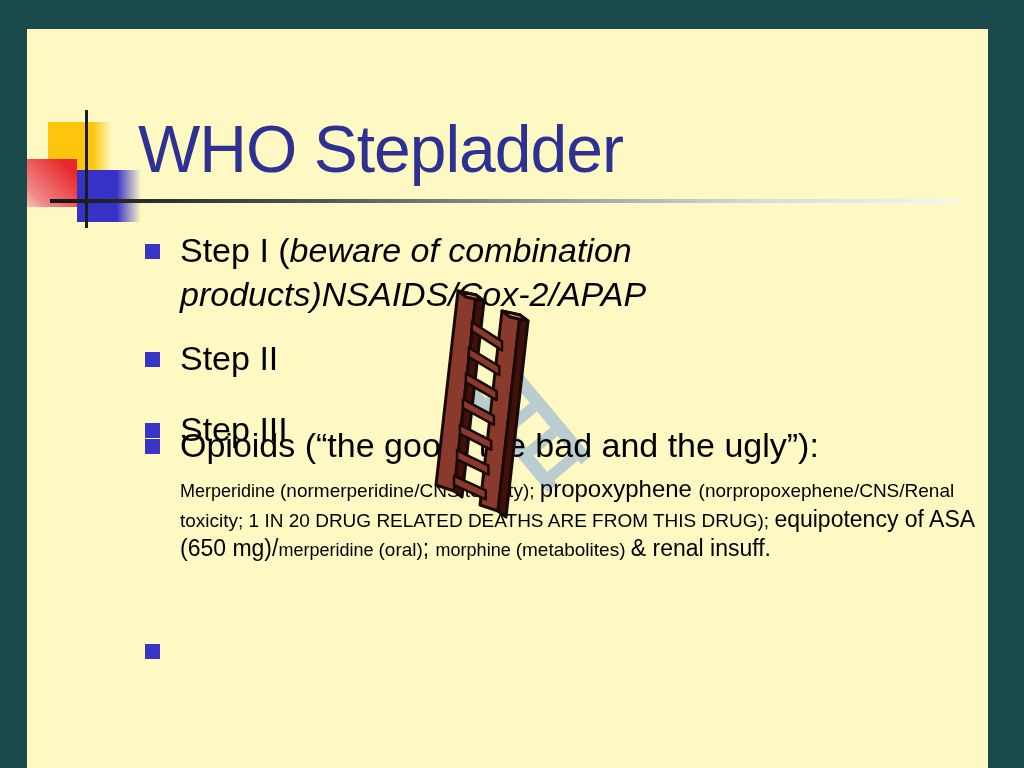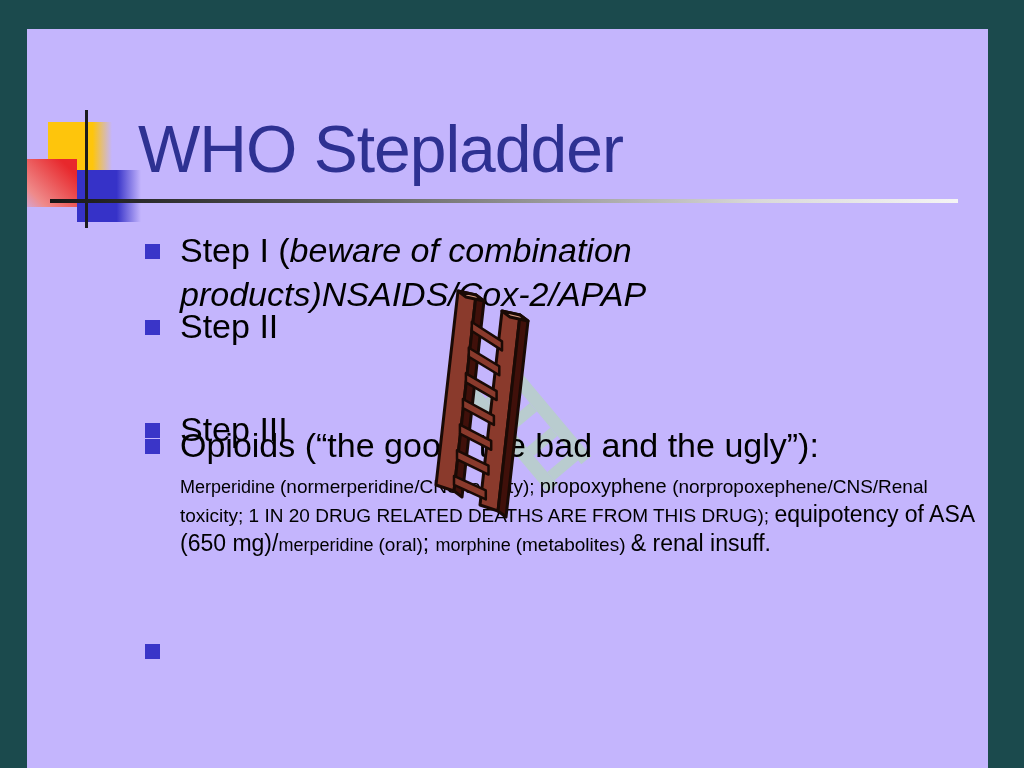--- a/index.html
+++ b/index.html
@@ -1,16 +1,16 @@
 <!DOCTYPE html>
 <html><head>
 <meta charset="utf-8">
 <style>
   html,body{margin:0;padding:0;background:#fff;}
-  .slide{position:relative;width:1024px;height:768px;background:#c4b5fd;overflow:hidden;
+  .slide{position:relative;width:1024px;height:768px;background:#fef9c3;overflow:hidden;
          font-family:"Liberation Sans", sans-serif;color:#000;}
   
   .frame-top{position:absolute;left:0;top:0;width:1024px;height:29px;background:#1b4a4d;z-index:6;}
   .frame-left{position:absolute;left:0;top:0;width:27px;height:768px;background:#1b4a4d;z-index:6;}
   .frame-right{position:absolute;left:988px;top:0;width:36px;height:768px;background:#1b4a4d;z-index:6;}
   
   .sq-yellow{position:absolute;left:48px;top:122px;width:64px;height:50px;
     background:linear-gradient(90deg,#fec50c 0%,#fec50c 70%,rgba(254,197,12,0) 100%);z-index:1;}
   .sq-red{position:absolute;left:13px;top:159px;width:64px;height:48px;
     background:linear-gradient(225deg,#e8282c 15%,#ef8a8a 70%,rgba(255,255,255,0) 100%);z-index:2;}
@@ -20,28 +20,28 @@
   .hrule{position:absolute;left:50px;top:199px;width:908px;height:4px;z-index:4;
     background:linear-gradient(90deg,#161616 0%,#555 30%,#9a9a9a 55%,#d9d9d9 78%,#f5f5f5 100%);}
   
   .title{position:absolute;left:138px;top:116px;font-size:66px;letter-spacing:-1px;
     color:#2e3192;white-space:nowrap;z-index:5;line-height:1;}
   
   .item{position:absolute;left:145px;display:flex;z-index:2;}
   .sq-bullet{flex:none;width:15px;height:15px;background:#3a35c8;margin-top:16px;margin-right:20px;}
   .btxt{font-size:34px;line-height:1.3;}
   .it-step1{top:228px;} .it-step1 .btxt{width:545px;}
-  .it-step2{top:304px;}
+  .it-step2{top:336px;}
   .it-step3{top:370px;margin-top:37px;}
   .it-opioids{top:423px;} .it-opioids .btxt{width:815px;white-space:nowrap;}
   .it-adjuvants{top:628px;}
   .btxt i{font-style:italic;}
   
   .detail{position:absolute;left:180px;top:474px;width:800px;z-index:2;line-height:1.28;}
-  .seg-lg{font-size:23px;} .seg-md{font-size:18px;} .seg-md2{font-size:20px;} .seg-sm{font-size:19px;}
+  .seg-lg{font-size:23px;} .seg-md{font-size:18px;} .seg-md2{font-size:24px;} .seg-sm{font-size:19px;}
   
   .shadow-svg{position:absolute;left:400px;top:281px;z-index:1;}
   .ladder-svg{position:absolute;left:400px;top:281px;z-index:3;}
 </style>
 </head>
 <body>
 
 <div class="slide">
 
   <div class="sq-yellow"></div>

